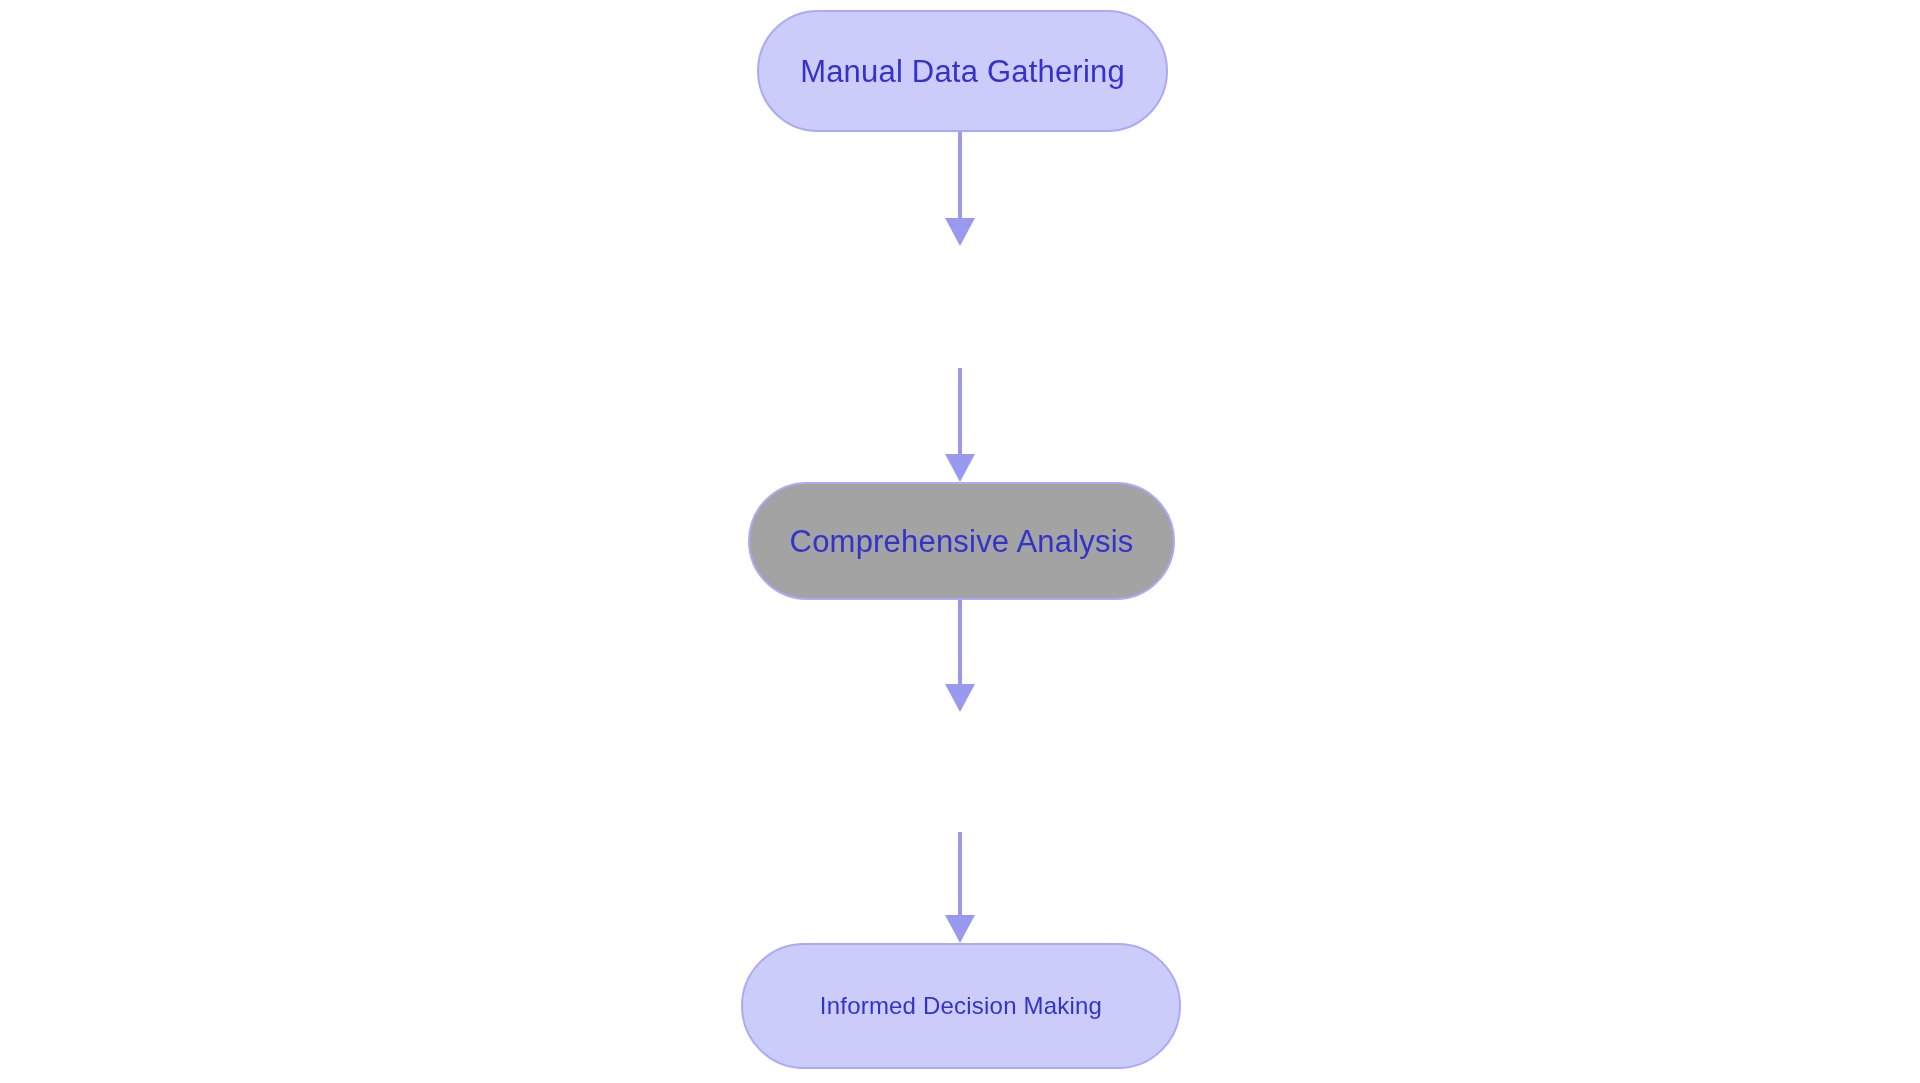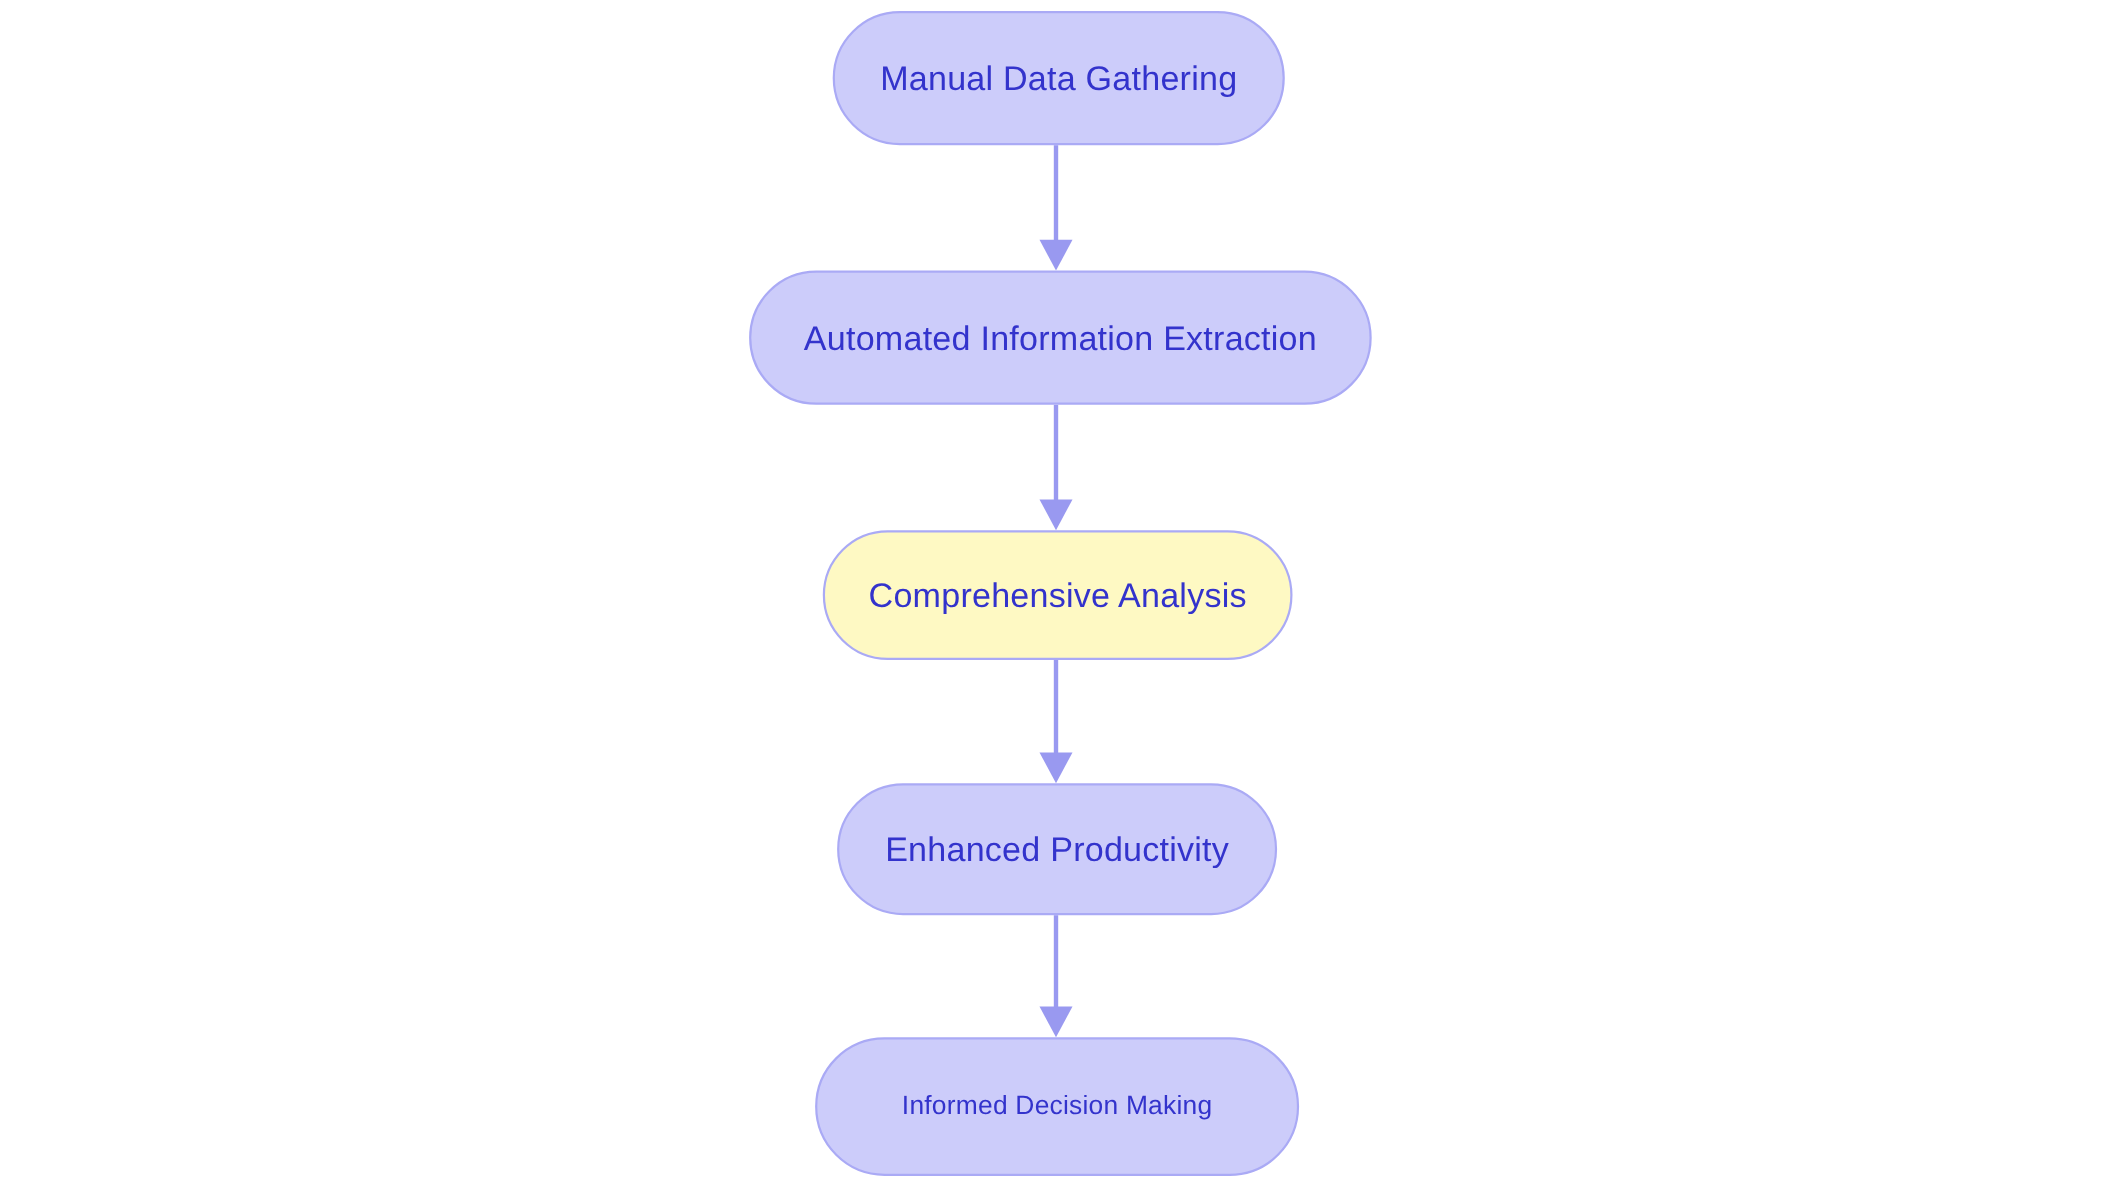--- a/index.html
+++ b/index.html
@@ -62,29 +62,23 @@
         <polygon points="945,684 975,684 960,712" fill="#9999f0"></polygon>
         <line x1="960" y1="832" x2="960" y2="916" stroke="#9999f0" stroke-width="4"></line>
         <polygon points="945,915 975,915 960,943" fill="#9999f0"></polygon>
       </g>
   </svg>
 
   <div class="node-box" style="left: 757px; top: 10px; width: 411px; height: 122px; font-size: 31px; background: rgb(204, 204, 250); border-color: rgb(170, 170, 245); color: rgb(51, 51, 204);">
     <span class="node-label">Manual Data Gathering</span>
   </div>
 
-  <div class="node-box" style="left: 681px; top: 246px; width: 566px; height: 122px; font-size: 31px; background: rgb(204, 204, 250); border-color: rgb(170, 170, 245); color: rgb(51, 51, 204);">
-    <span class="node-label">Automated Information Extraction</span>
-  </div>
 
-  <div class="node-box" style="left: 748px; top: 482px; width: 427px; height: 118px; font-size: 31px; background: #fef9c3; border-color: rgb(170, 170, 245); color: rgb(51, 51, 204);">
+  <div class="node-box" style="left: 748px; top: 482px; width: 427px; height: 118px; font-size: 31px; background: #a3a3a3; border-color: rgb(170, 170, 245); color: rgb(51, 51, 204);">
     <span class="node-label">Comprehensive Analysis</span>
   </div>
 
-  <div class="node-box" style="left: 761px; top: 712px; width: 400px; height: 120px; font-size: 31px; background: rgb(204, 204, 250); border-color: rgb(170, 170, 245); color: rgb(51, 51, 204);">
-    <span class="node-label">Enhanced Productivity</span>
-  </div>
 
   <div class="node-box" style="left: 741px; top: 943px; width: 440px; height: 126px; font-size: 24px; background: rgb(204, 204, 250); border-color: rgb(170, 170, 245); color: rgb(51, 51, 204);">
     <span class="node-label">Informed Decision Making</span>
   </div>
 
 </div>
 
 </body></html>

